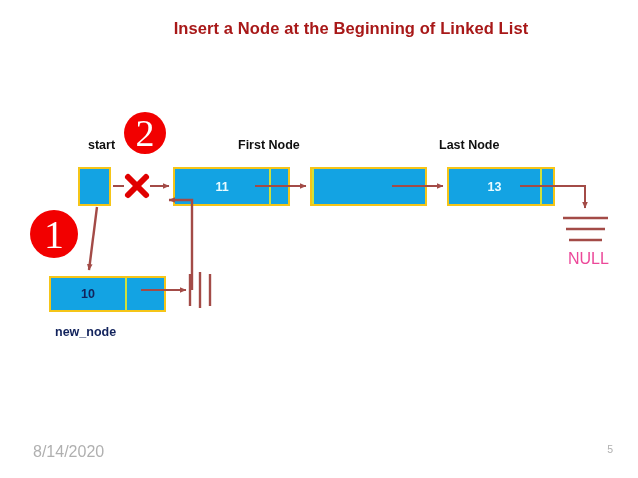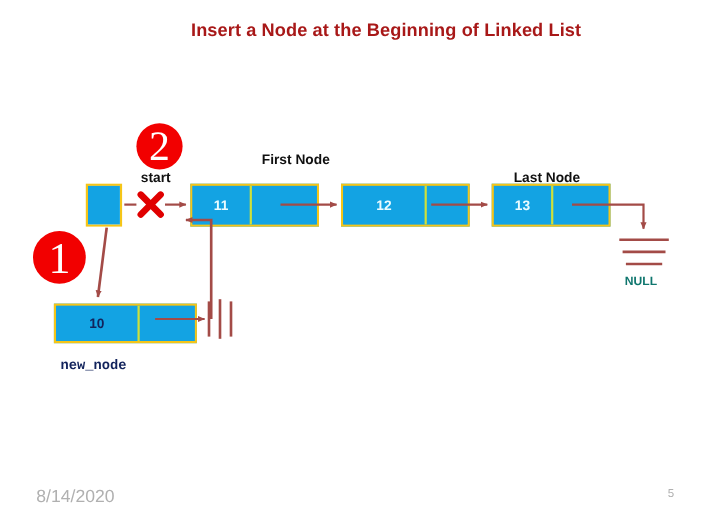--- a/index.html
+++ b/index.html
@@ -73,27 +73,26 @@
     font-weight: bold;
     color: #101010;
     white-space: nowrap;
   }
   .lbl-navy {
     position: absolute;
     font-size: 12.5px;
     font-weight: bold;
     color: #12235c;
     white-space: nowrap;
-    font-family: Liberation Mono, monospace;
   }
   .lbl-null {
     position: absolute;
-    font-size: 11px;
-    font-weight: bold;
-    color: #0f766e;
+    font-size: 16px;
+    font-weight: normal;
+    color: #ec4899;
     white-space: nowrap;
   }
 
   
   .badge {
     position: absolute;
     border-radius: 50%;
     background: #f20000;
     color: #ffffff;
     display: flex;
@@ -129,54 +128,51 @@
     color: #b0b0b0;
   }
 </style>
 </head>
 <body>
 
 <div id="slide">
 
   <div class="title">Insert a Node at the Beginning of Linked List</div>
 
-  <div class="lbl" style="left:88px; top:154px;margin-left:40px;">start</div>
+  <div class="lbl" style="left:88px; top:138px;">start</div>
   <div class="lbl" style="left:193px; top:138px;padding-left:45px;">First Node</div>
-  <div class="lbl" style="left:467px; top:138px;margin-top:16px;">Last Node</div>
+  <div class="lbl" style="left:439px; top:138px;">Last Node</div>
   <div class="lbl-navy" style="left:55px; top:325px;">new_node</div>
   <div class="lbl-null" style="left:568px; top:250px;">NULL</div>
 
   <div class="node" style="left:78px; top:167px; width:33px; height:39px;">
     <div class="cell-data" style="width:100%;">
       <span class="val-light"></span>
     </div>
   </div>
 
   <div class="node" style="left:173px; top:167px; width:117px; height:39px;">
-    <div class="cell-data" style="width:52px;align-items:center;">
+    <div class="cell-data" style="width:94px;align-items:center;">
       <span class="val-light">11</span>
     </div>
     <div class="cell-ptr"></div>
   </div>
 
   <div class="node" style="left:310px; top:167px; width:117px; height:39px;">
-    <div class="cell-data" style="width:74px;">
-      <span class="val-light">12</span>
-    </div>
     <div class="cell-ptr"></div>
   </div>
 
   <div class="node" style="left:447px; top:167px; width:108px; height:39px;">
-    <div class="cell-data" style="width:52px;">
+    <div class="cell-data" style="width:91px;">
       <span class="val-light">13</span>
     </div>
     <div class="cell-ptr"></div>
   </div>
 
-  <div class="node" style="left:49px; top:276px; width:130px; height:36px;">
+  <div class="node" style="left:49px; top:276px; width:117px; height:36px;">
     <div class="cell-data" style="width:74px;">
       <span class="val-dark">10</span>
     </div>
     <div class="cell-ptr"></div>
   </div>
 
   <svg class="overlay" viewBox="0 0 638 478">
     <defs>
       <marker id="ah" markerWidth="7" markerHeight="7" refX="6" refY="3.2" orient="auto" markerUnits="userSpaceOnUse">
         <path d="M0,0.4 L6.4,3.2 L0,6 z" fill="#a34b47"></path>

